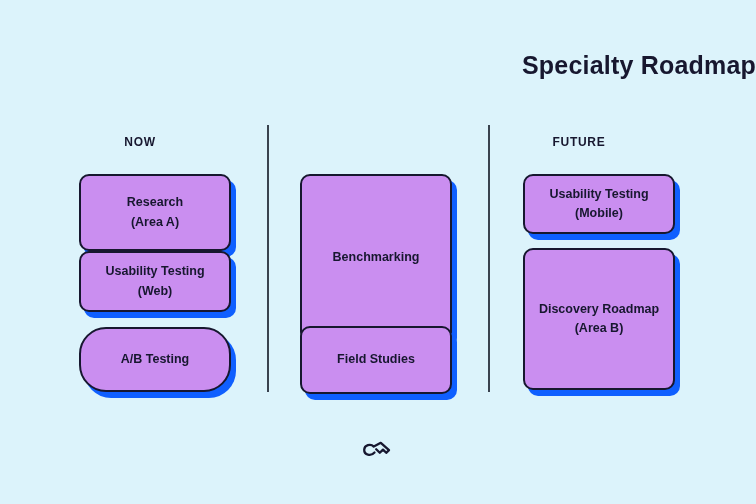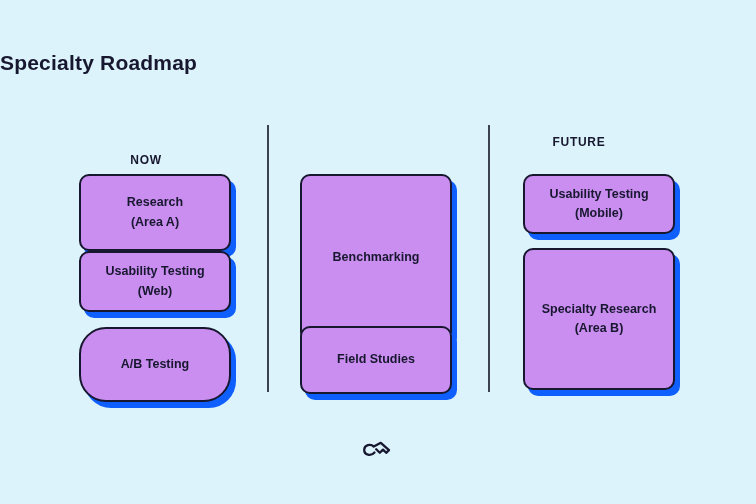--- a/index.html
+++ b/index.html
@@ -8,35 +8,35 @@
     width: 756px;
     height: 504px;
     background: var(--bg, #DCF3FB);
     font-family: "Liberation Sans", sans-serif;
     color: var(--ink, #17172F);
     overflow: hidden;
   }
   .title {
     position: absolute;
     top: 51px; left: 0; right: 0;
-    text-align: left;
-    font-size: 21px;
+    text-align: right;
+    font-size: 25px;
     font-weight: bold;
     letter-spacing: 0.2px;
   }
   .col-header {
     position: absolute;
     top: 135px;
     width: 200px;
     text-align: center;
     font-size: 12px;
     font-weight: bold;
     letter-spacing: 0.7px;
   }
-  .col-header.c0 { left: 46px; margin-top: 18px; }
+  .col-header.c0 { left: 40px; }
   .col-header.c1 { left: 278px; }
   .col-header.c2 { left: 479px; }
   .divider {
     position: absolute;
     top: 125px;
     width: 1.5px;
     height: 267px;
     background: var(--divider, #39424E);
   }
   .divider.d0 { left: 267px; }
@@ -57,21 +57,21 @@
   }
   .card-label {
     font-size: 12.5px;
     font-weight: bold;
     line-height: 1.55;
     white-space: pre-line;
   }
   
   .card.n0 { left: 79px;  top: 174px; height: 77px; }
   .card.n1 { left: 79px;  top: 251px; height: 61px; }
-  .card.n2 { left: 79px;  top: 327px; height: 75px; border-radius: 27px; }
+  .card.n2 { left: 79px;  top: 327px; height: 65px; border-radius: 27px; }
   
   .card.x0 { left: 300px; top: 174px; height: 168px; }
   .card.x1 { left: 300px; top: 326px; height: 68px; }
   
   .card.f0 { left: 523px; top: 174px; height: 60px; }
   .card.f1 { left: 523px; top: 248px; height: 142px; }
   .logo {
     position: absolute;
     left: 361px;
     top: 438px;
@@ -110,21 +110,21 @@
   </div>
   <div class="card x1">
     <span class="card-label">Field Studies</span>
   </div>
 
   <div class="card f0">
     <span class="card-label">Usability Testing
 (Mobile)</span>
   </div>
   <div class="card f1">
-    <span class="card-label">Specialty Research
+    <span class="card-label">Discovery Roadmap
 (Area B)</span>
   </div>
 
   <div class="logo">
     <svg viewBox="0 0 34 22" fill="none" xmlns="http://www.w3.org/2000/svg">
       <path d="M13.5 14.5 C 10 18.5, 3 17, 3.2 11.8 C 3.4 7.2, 9.5 5.2, 12.8 8.6 L 19.8 4.8 L 28 12.2 L 25.2 14.8 L 22 11.6 L 18.8 14.8 L 15.2 11.2" stroke="#17172F" stroke-width="2.3" stroke-linecap="round" stroke-linejoin="round"></path>
     </svg>
   </div>
 
 </div>

